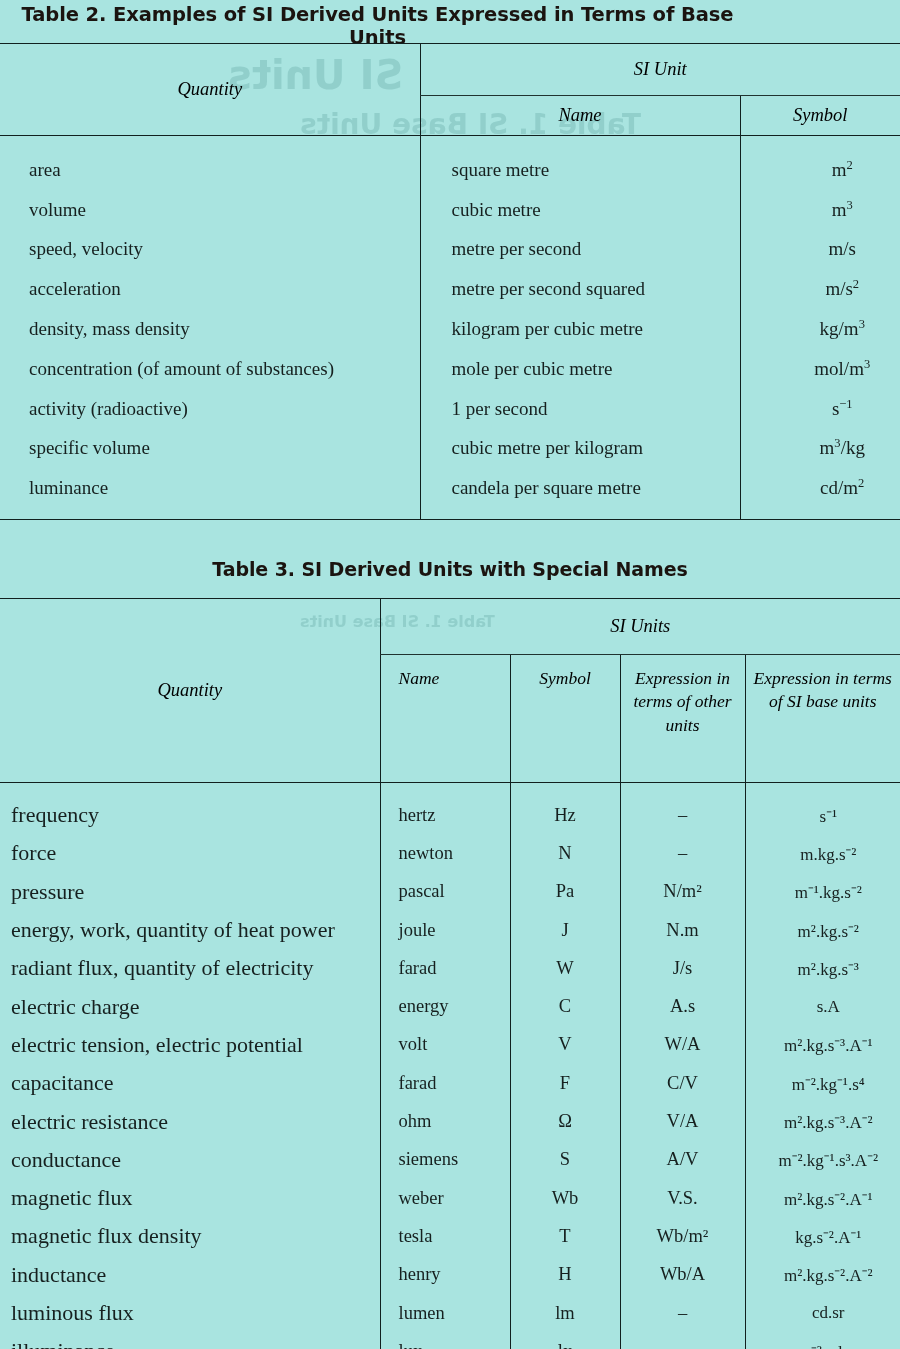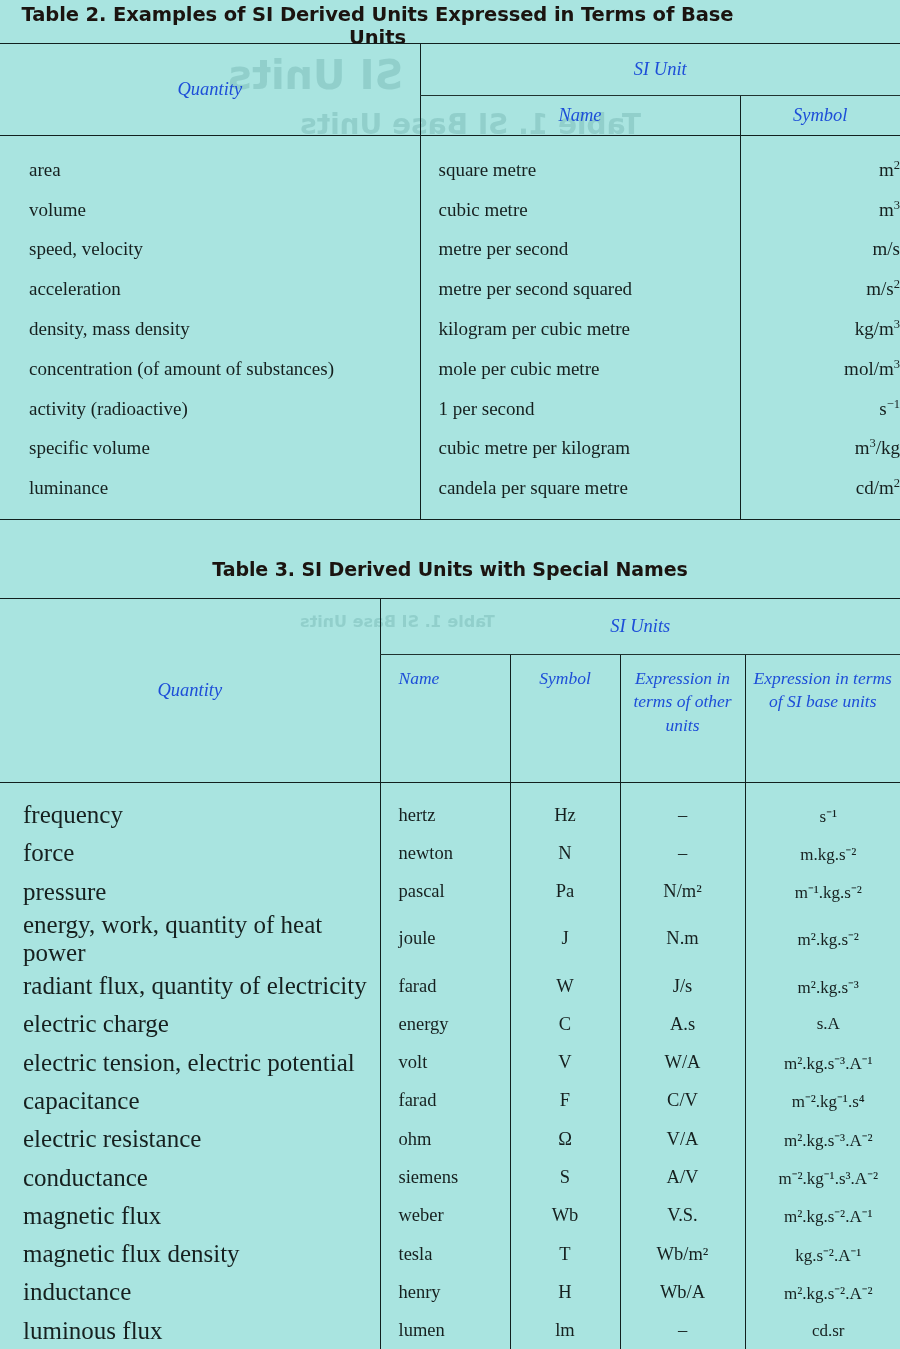--- a/index.html
+++ b/index.html
@@ -59,21 +59,21 @@
     margin: 0;
     font-weight: normal;
     vertical-align: middle;
   }
 
   .hdr {
     font-family: "Liberation Serif", serif;
     font-style: italic;
     font-size: 18.5px;
     text-align: center;
-    color: #1d4ed8;
+    color: #000000;
   }
   .hdr-small {
     font-size: 17.5px;
     line-height: 1.33;
   }
 
   .rule-top { border-top: 1.6px solid #12201f; }
   .rule-bot { border-bottom: 1.6px solid #12201f; }
   .rule-thin-bot { border-bottom: 1.1px solid #203330; }
   .rule-left { border-left: 1.3px solid #12201f; }
@@ -92,51 +92,51 @@
   #table2 .h-sub { height: 39px; }
 
   #table2 td.body-q {
     font-size: 19px;
     padding-left: 29px;
     height: 39.8px;
     text-align: left;
   }
   #table2 td.body-n {
     font-size: 19px;
-    padding-left: 18px;
+    padding-left: 31px;
     height: 39.8px;
     text-align: left;
   }
   #table2 td.body-s {
     font-size: 19px;
     padding-left: 44px;
     height: 39.8px;
-    text-align: right;
+    text-align: center;
   }
   #table2 .spacer-top { height: 14px; }
   #table2 .spacer-bot { height: 11px; }
 
   
   #table3 {
     left: 0;
     top: 598px;
     width: 900px;
   }
   #table3 .c-q  { width: 380px; }
   #table3 .c-n  { width: 130px; }
   #table3 .c-s  { width: 110px; }
   #table3 .c-e1 { width: 125px; }
   #table3 .c-e2 { width: 155px; }
 
   #table3 .h-quantity { height: 55px; }
   #table3 .h-sub { height: 115px; vertical-align: top; padding-top: 12px; }
 
   #table3 td.b-q {
-    font-size: 25px;
-    padding-left: 23px;
+    font-size: 22px;
+    padding-left: 11px;
     height: 38.3px;
     text-align: left;
   }
   #table3 td.b-n {
     font-size: 18.5px;
     padding-left: 18px;
     text-align: left;
   }
   #table3 td.b-s {
     font-size: 18.5px;

